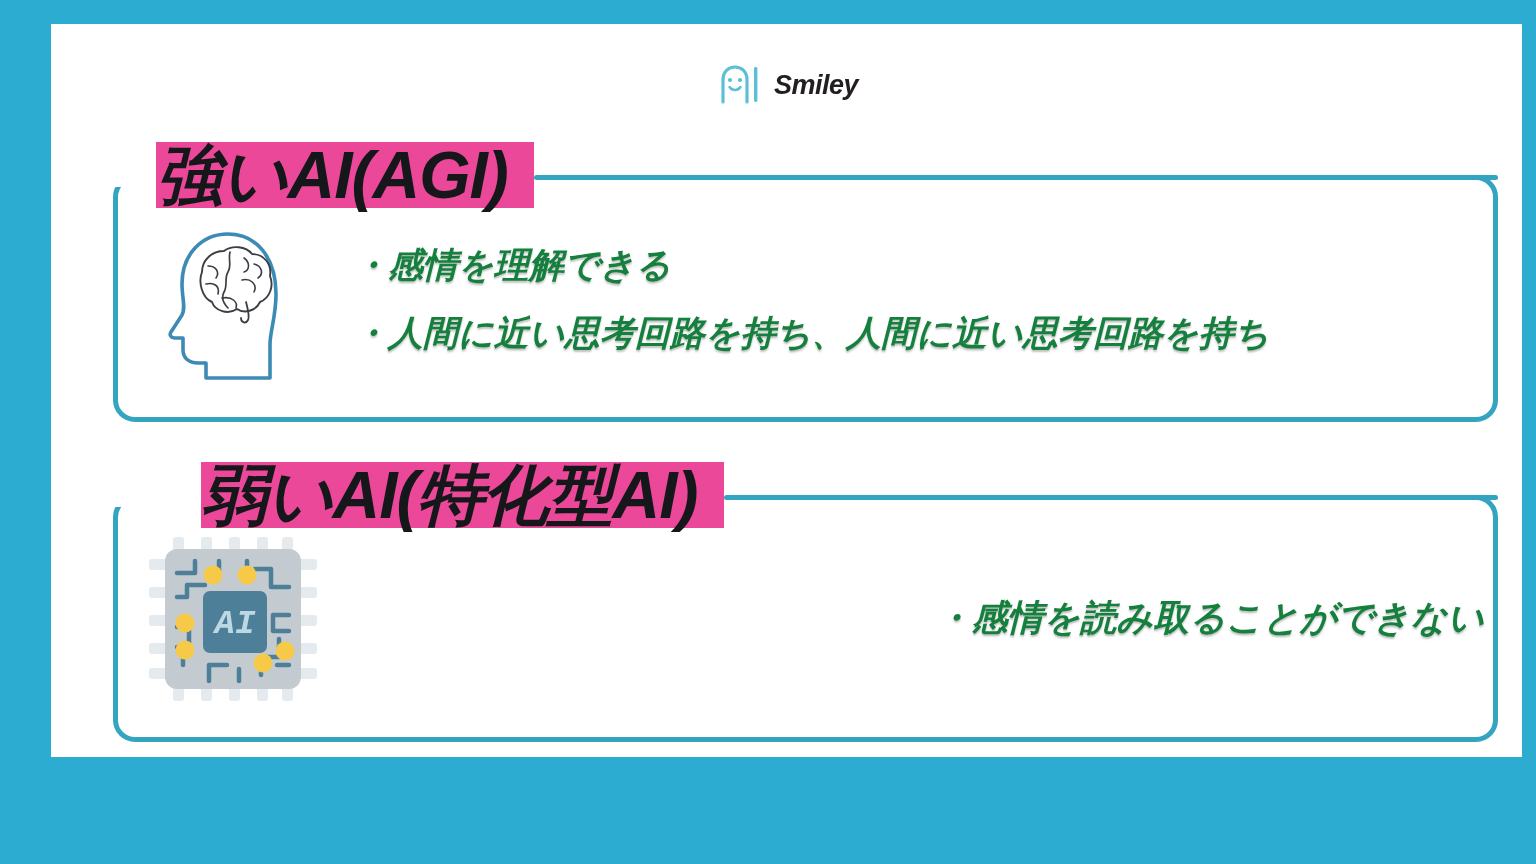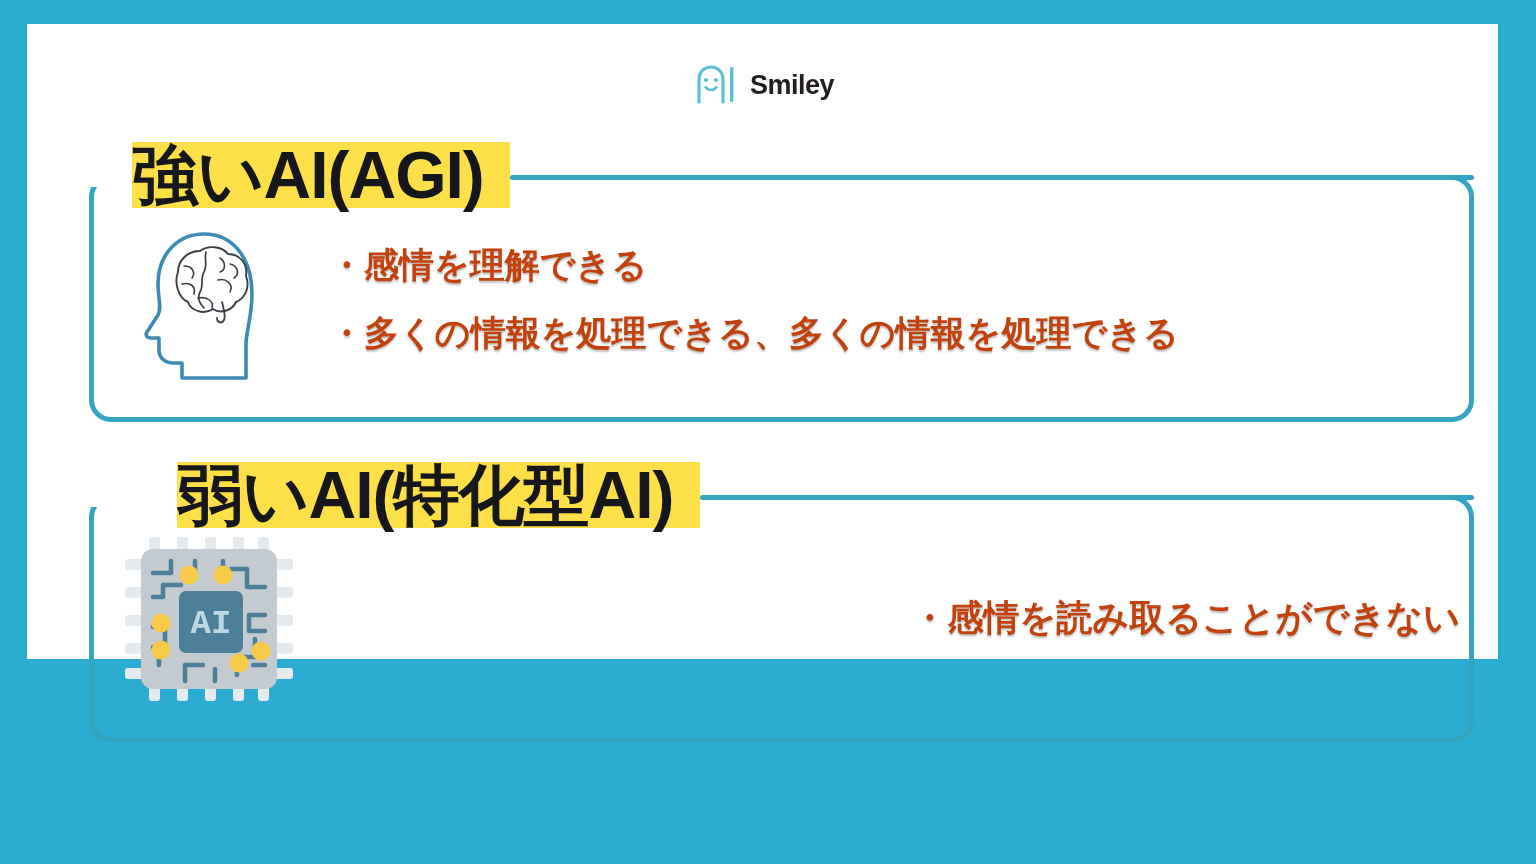--- a/index.html
+++ b/index.html
@@ -9,23 +9,24 @@
   }
   body {
     background:#2CACD0;
     position:relative;
     overflow:hidden;
   }
 
   
   .page {
     position:absolute;
-    left:27px; top:24px;
-    width:1471px; height:635px;
+    left:51px; top:24px;
+    width:1471px; height:733px;
     background:#ffffff;
+    font-style:italic;
   }
 
   
   .logo {
     position:absolute;
     left:0; top:40px;
     width:1471px;
     display:flex;
     align-items:center;
     justify-content:center;
@@ -56,21 +57,21 @@
     padding-left:105px;
     z-index:3;
   }
   .sec-title {
     font-size:66px;
     font-weight:700;
     color:#15171a;
     line-height:1;
     white-space:nowrap;
     letter-spacing:-1px;
-    background:#fde047;
+    background:#ec4899;
     padding-right:26px;
     position:relative;
     z-index:4;
   }
   .sec-rule {
     flex:1 1 auto;
     height:5px;
     background:#33A5C0;
     border-radius:3px;
     margin-right:24px;
@@ -120,21 +121,21 @@
     flex:1 1 auto;
     display:flex;
     flex-direction:column;
     justify-content:center;
     gap:28px;
     padding-right:14px;
   }
   .bullet {
     font-size:35px;
     font-weight:700;
-    color:#c2410c;
+    color:#15803d;
     line-height:1.12;
     white-space:nowrap;
     text-shadow:0 2px 2px rgba(140,140,140,0.55);
   }
 
   
   .section-2 .bullets { gap:38px;align-items:flex-end; }
   .section-2 .bullet { font-size:36px; }
 </style>
 </head>
@@ -190,21 +191,21 @@
           <path d="M86 42 C92 46 92 54 86 56" fill="none" stroke="#3b3f45" stroke-width="1.6" stroke-linecap="round"></path>
           <path d="M96 48 C104 50 106 58 100 62" fill="none" stroke="#3b3f45" stroke-width="1.6" stroke-linecap="round"></path>
           <path d="M84 64 C92 62 100 68 96 76" fill="none" stroke="#3b3f45" stroke-width="1.6" stroke-linecap="round"></path>
           <path d="M64 82 C74 80 80 86 78 92" fill="none" stroke="#3b3f45" stroke-width="1.6" stroke-linecap="round"></path>
 
           <path d="M88 86 C90 94 92 100 90 104 C88 108 83 107 83 102" fill="none" stroke="#3b3f45" stroke-width="1.8" stroke-linecap="round"></path>
         </svg>
       </div>
       <div class="bullets">
         <div class="bullet">・感情を理解できる</div>
-        <div class="bullet">・多くの情報を処理できる、多くの情報を処理できる</div>
+        <div class="bullet">・人間に近い思考回路を持ち、人間に近い思考回路を持ち</div>
       </div>
     </div>
   </div>
 
   <div class="section section-2">
 
     <div class="sec-box"></div>
     <div class="sec-box-mask mask-2"></div>
 
     <div class="sec-head">

